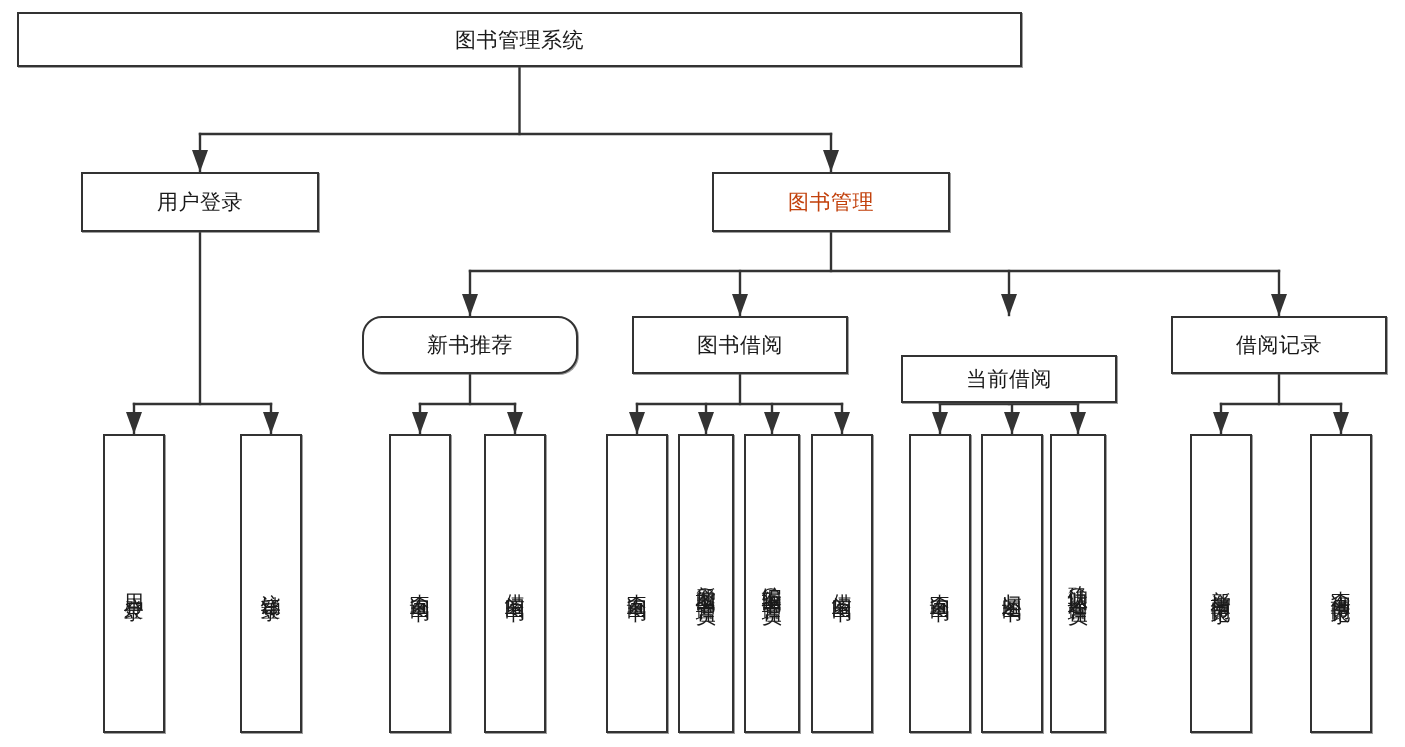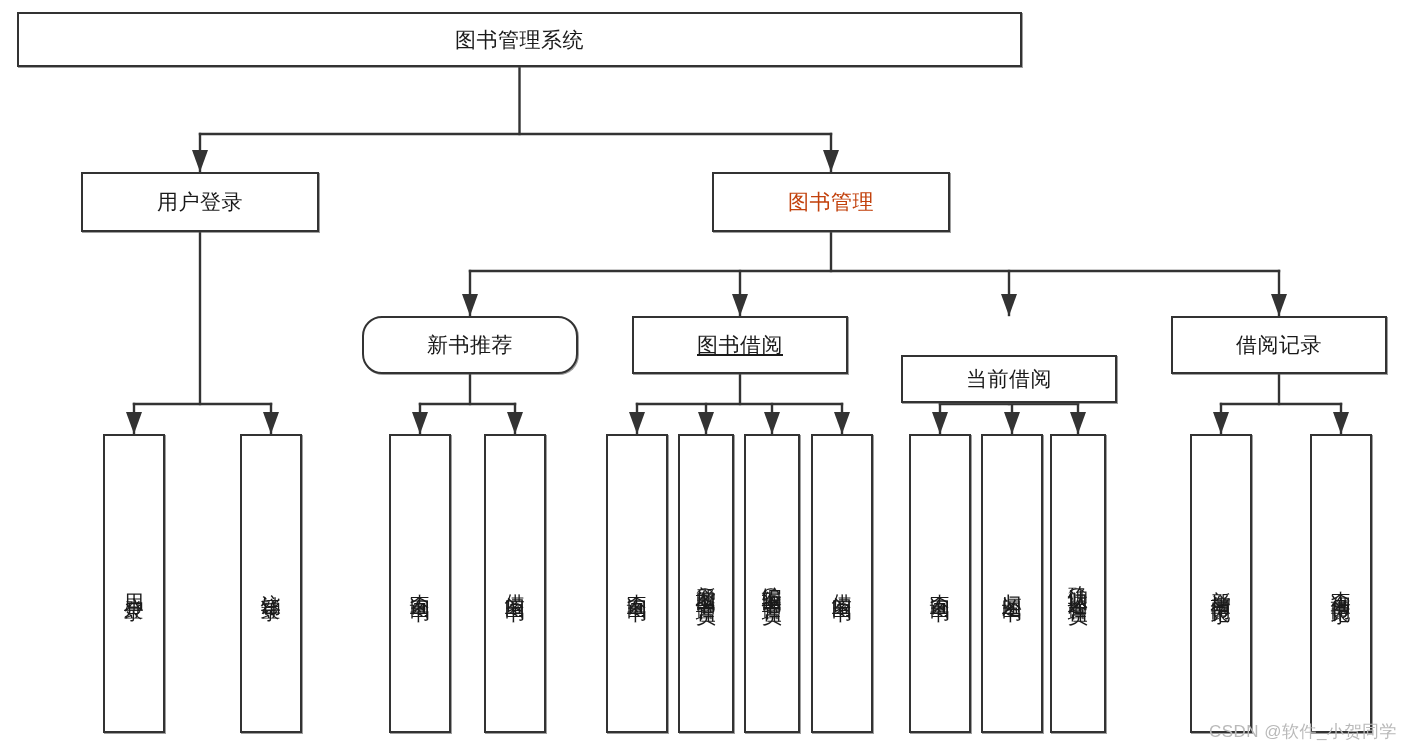--- a/index.html
+++ b/index.html
@@ -130,21 +130,21 @@
       </div>
       <div class="node horizontal" style="left: 81px; top: 172px; width: 238px; height: 60px; border-color: rgb(51, 51, 51); background: rgb(255, 255, 255); color: rgb(26, 26, 26);">
         <span class="label">用户登录</span>
       </div>
       <div class="node horizontal" style="left: 712px; top: 172px; width: 238px; height: 60px; border-color: rgb(51, 51, 51); background: rgb(255, 255, 255); color: #c2410c;">
         <span class="label">图书管理</span>
       </div>
       <div class="node horizontal" style="left: 362px; top: 316px; width: 216px; height: 58px; border-color: rgb(51, 51, 51); background: rgb(255, 255, 255); color: rgb(26, 26, 26); border-radius: 20px;">
         <span class="label">新书推荐</span>
       </div>
-      <div class="node horizontal" style="left: 632px; top: 316px; width: 216px; height: 58px; border-color: rgb(51, 51, 51); background: rgb(255, 255, 255); color: rgb(26, 26, 26); text-decoration: underline;">
+      <div class="node horizontal" style="left: 632px; top: 316px; width: 216px; height: 58px; border-color: rgb(51, 51, 51); background: rgb(255, 255, 255); color: rgb(26, 26, 26);">
         <span class="label">图书借阅</span>
       </div>
       <div class="node horizontal" style="left: 901px; top: 316px; width: 216px; height: 48px; border-color: rgb(51, 51, 51); background: rgb(255, 255, 255); color: rgb(26, 26, 26); margin-top: 39px;">
         <span class="label">当前借阅</span>
       </div>
       <div class="node horizontal" style="left: 1171px; top: 316px; width: 216px; height: 58px; border-color: rgb(51, 51, 51); background: rgb(255, 255, 255); color: rgb(26, 26, 26);">
         <span class="label">借阅记录</span>
       </div>
       <div class="node vertical" style="left: 103px; top: 434px; width: 62px; height: 299px; border-color: rgb(51, 51, 51); background: rgb(255, 255, 255); color: rgb(26, 26, 26);">
         <span class="label">用户登录</span>
@@ -179,14 +179,13 @@
       <div class="node vertical" style="left: 1050px; top: 434px; width: 56px; height: 299px; border-color: rgb(51, 51, 51); background: rgb(255, 255, 255); color: rgb(26, 26, 26);">
         <span class="label">确认归还（管理员）</span>
       </div>
       <div class="node vertical" style="left: 1190px; top: 434px; width: 62px; height: 299px; border-color: rgb(51, 51, 51); background: rgb(255, 255, 255); color: rgb(26, 26, 26);">
         <span class="label">新增借阅记录</span>
       </div>
       <div class="node vertical" style="left: 1310px; top: 434px; width: 62px; height: 299px; border-color: rgb(51, 51, 51); background: rgb(255, 255, 255); color: rgb(26, 26, 26);">
         <span class="label">查询借阅记录</span>
       </div>
     </div>
-  <div id="watermark">CSDN @软件_小贺同学</div>
 </div>
 
 </body></html>

